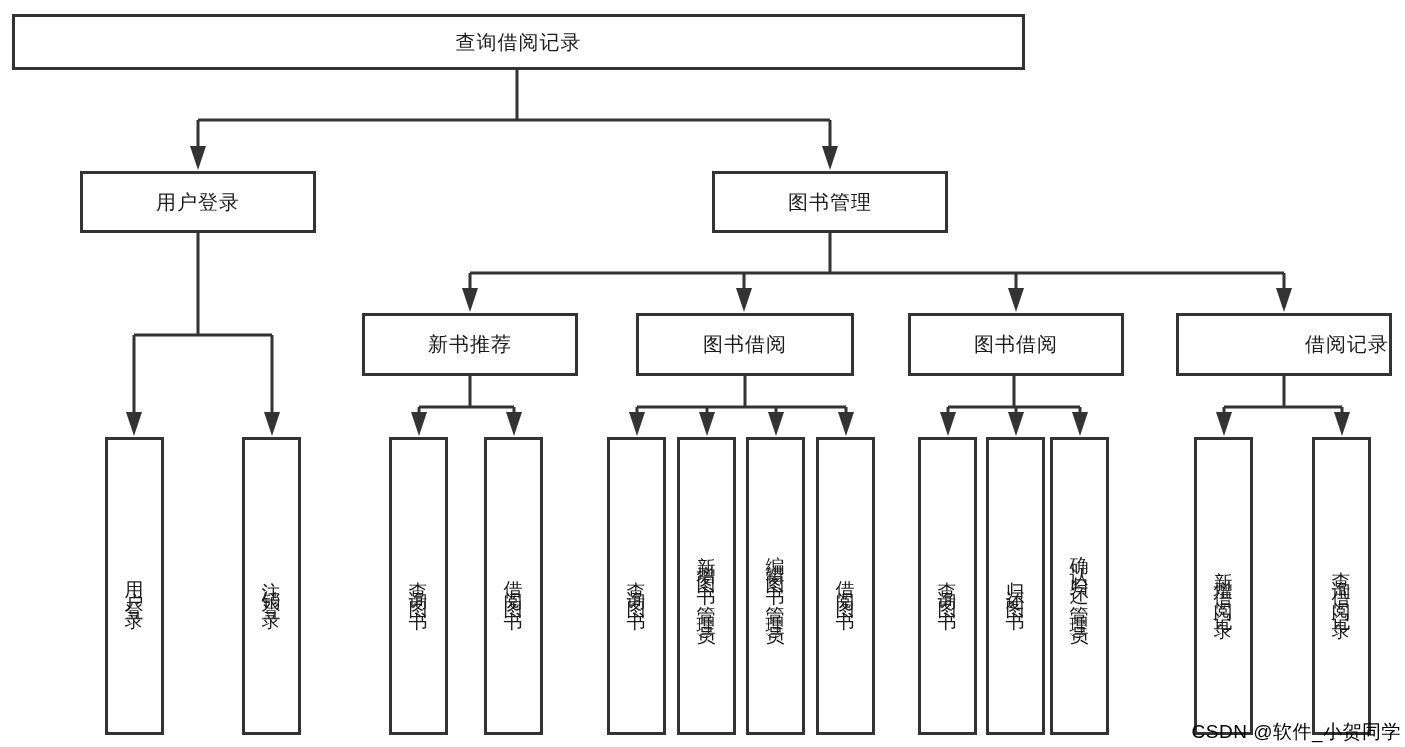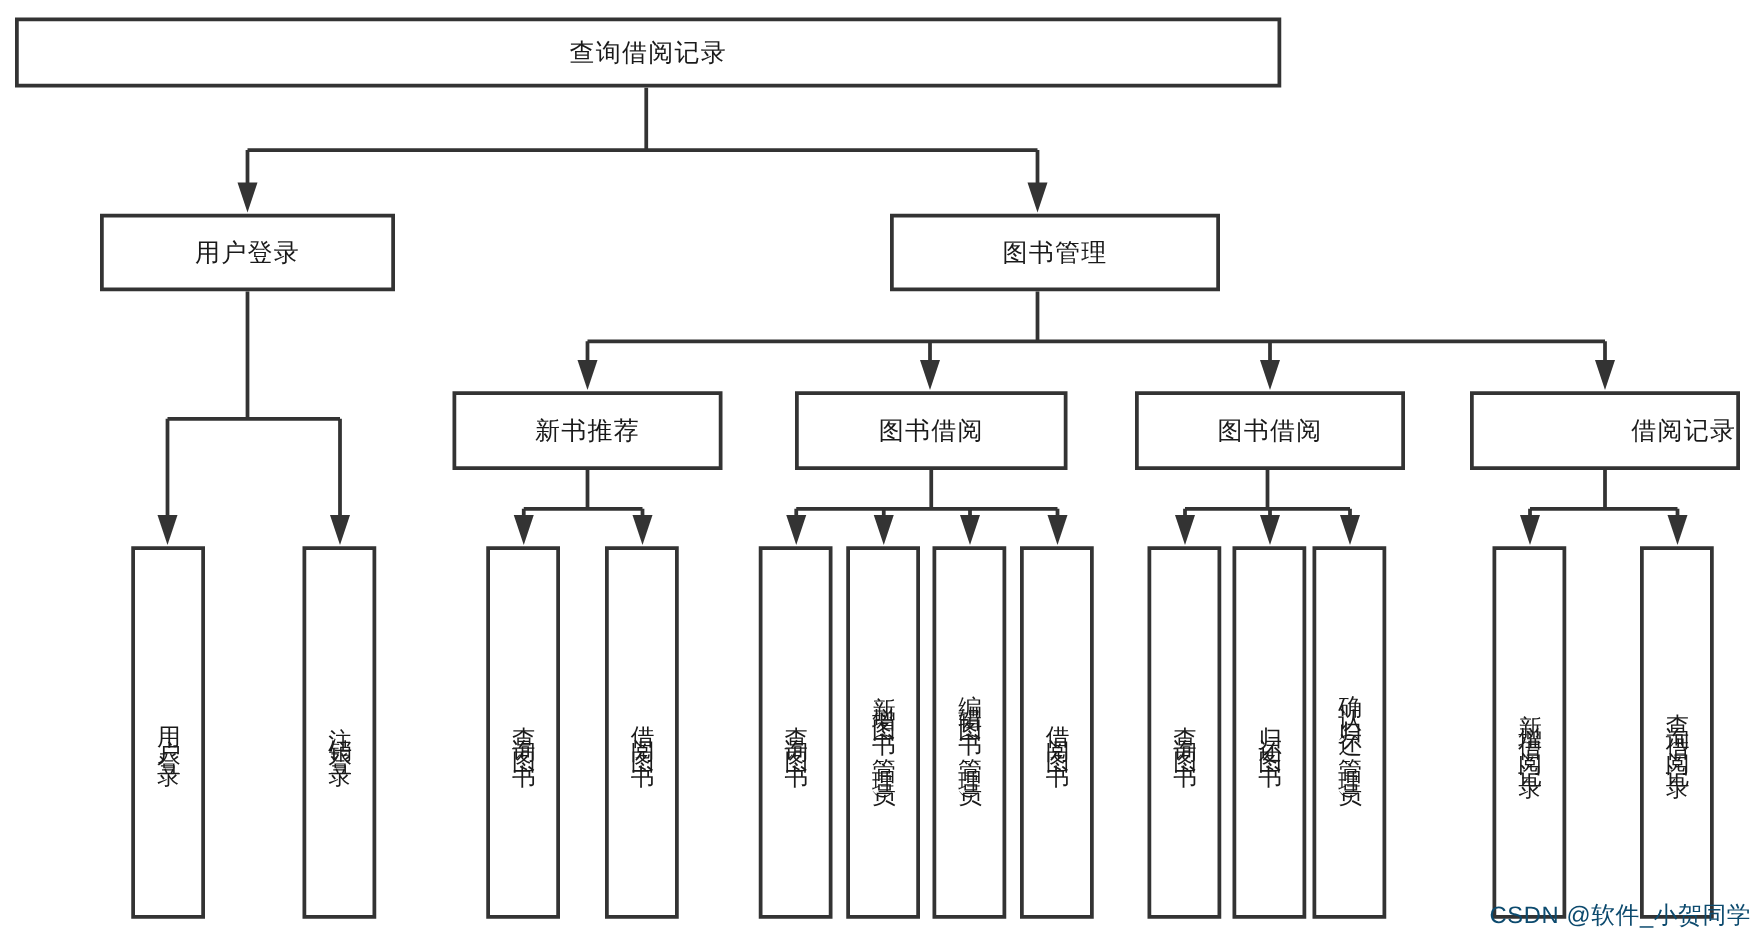--- a/index.html
+++ b/index.html
@@ -96,21 +96,21 @@
     </g>
   </svg>
 
   <div class="hbox" style="left:12px;top:14px;width:1013px;height:56px;">
     <span>查询借阅记录</span>
   </div>
 
   <div class="hbox" style="left:80px;top:171px;width:236px;height:62px;">
     <span>用户登录</span>
   </div>
-  <div class="hbox" style="left:712px;top:171px;width:264px;height:62px;">
+  <div class="hbox" style="left:712px;top:171px;width:236px;height:62px;">
     <span>图书管理</span>
   </div>
 
   <div class="hbox" style="left:362px;top:313px;width:216px;height:63px;">
     <span>新书推荐</span>
   </div>
   <div class="hbox" style="left:636px;top:313px;width:218px;height:63px;">
     <span>图书借阅</span>
   </div>
   <div class="hbox" style="left:908px;top:313px;width:216px;height:63px;">
@@ -157,15 +157,15 @@
     <span class="vtext">确认归还（管理员）</span>
   </div>
 
   <div class="vbox" style="left:1194px;">
     <span class="vtext">新增借阅记录</span>
   </div>
   <div class="vbox" style="left:1312px;">
     <span class="vtext">查询借阅记录</span>
   </div>
 
-  <div id="watermark" style="color: #0c4a6e;">CSDN @软件_小贺同学</div>
+  <div id="watermark" style="color: #000000;">CSDN @软件_小贺同学</div>
 
 </div>
 
 </body></html>

